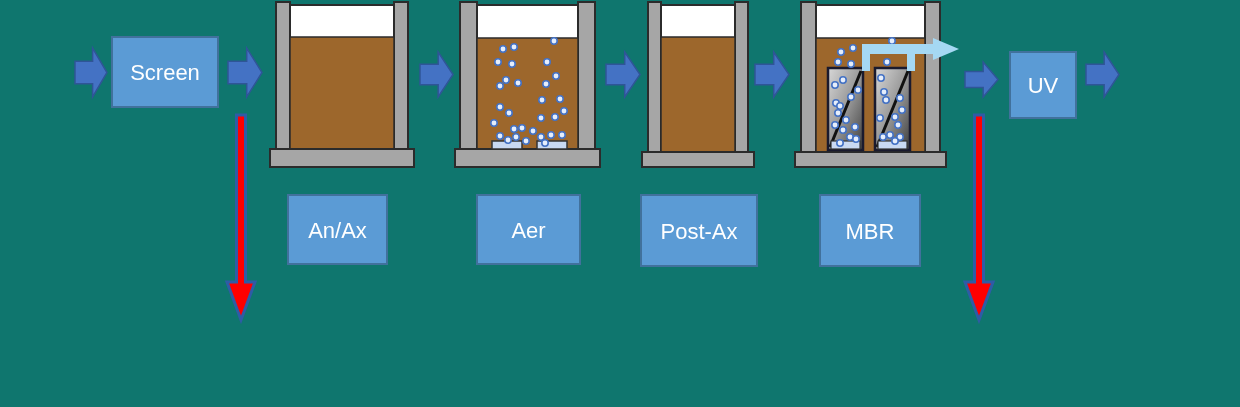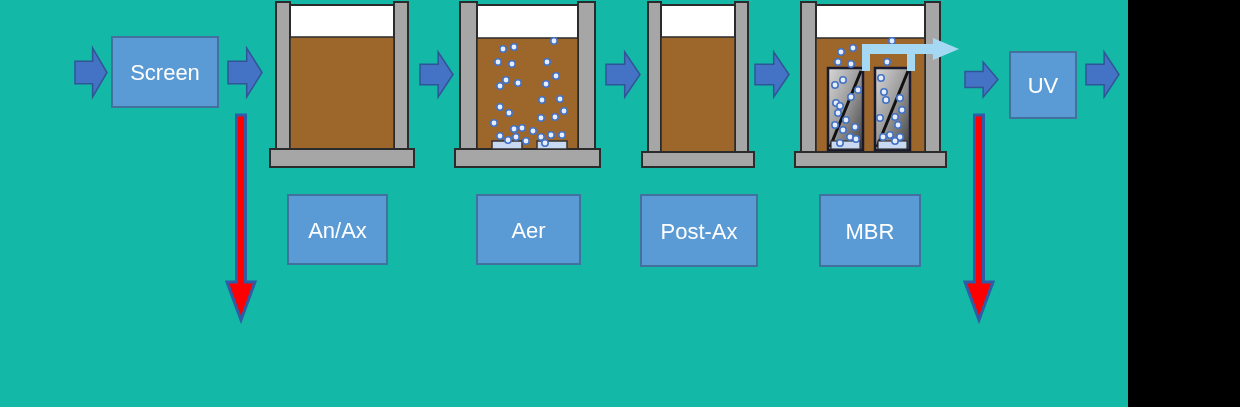--- a/index.html
+++ b/index.html
@@ -1,19 +1,19 @@
 <!DOCTYPE html>
 <html><head>
 <meta charset="utf-8">
 <style>
   html,body { margin:0; padding:0; background:#000; }
   .stage {
     position:relative;
-    width:1128px; height:407px;
-    background:#14b8a6;
+    width:1240px; height:407px;
+    background:#0f766e;
     overflow:hidden;
     font-family:"Liberation Sans", sans-serif;
   }
   svg text {
     font-family:"Liberation Sans", sans-serif;
     fill:#ffffff;
   }
 </style>
 </head>
 <body>

